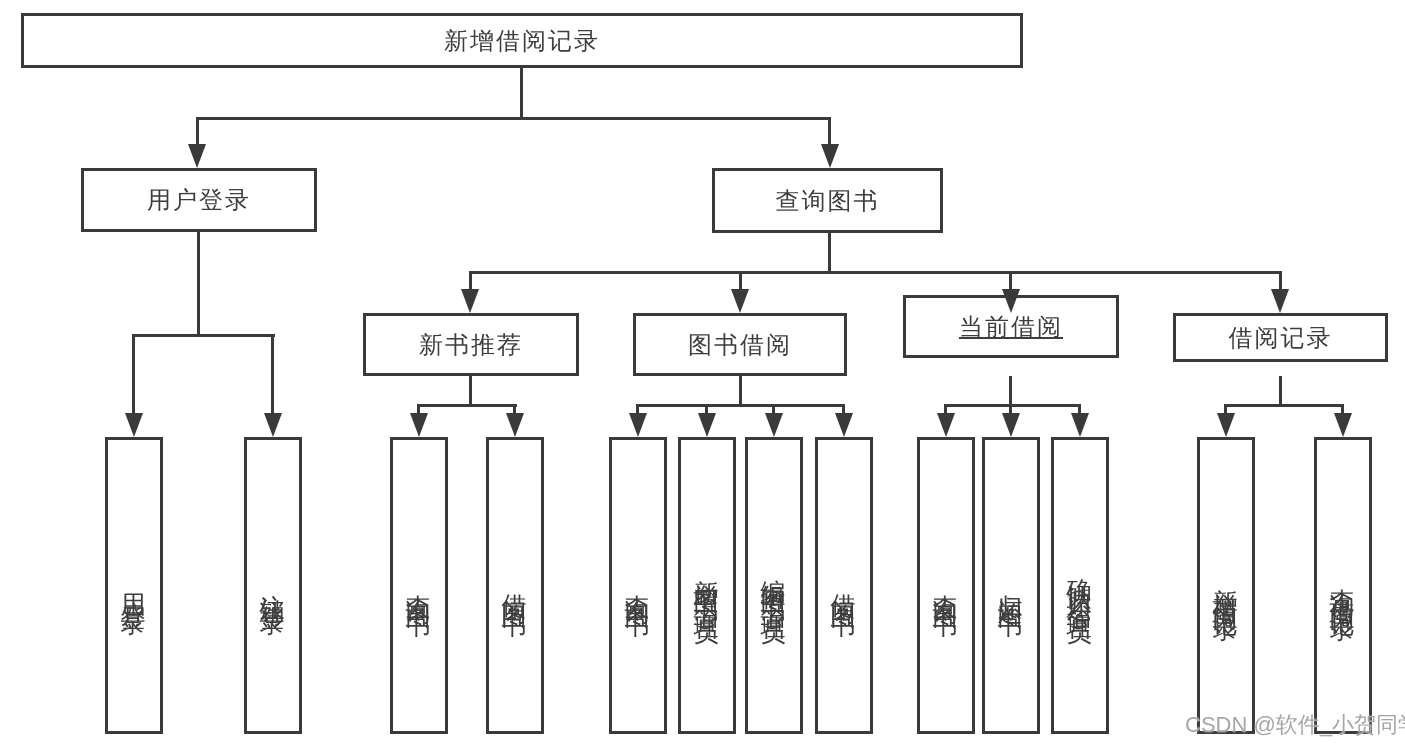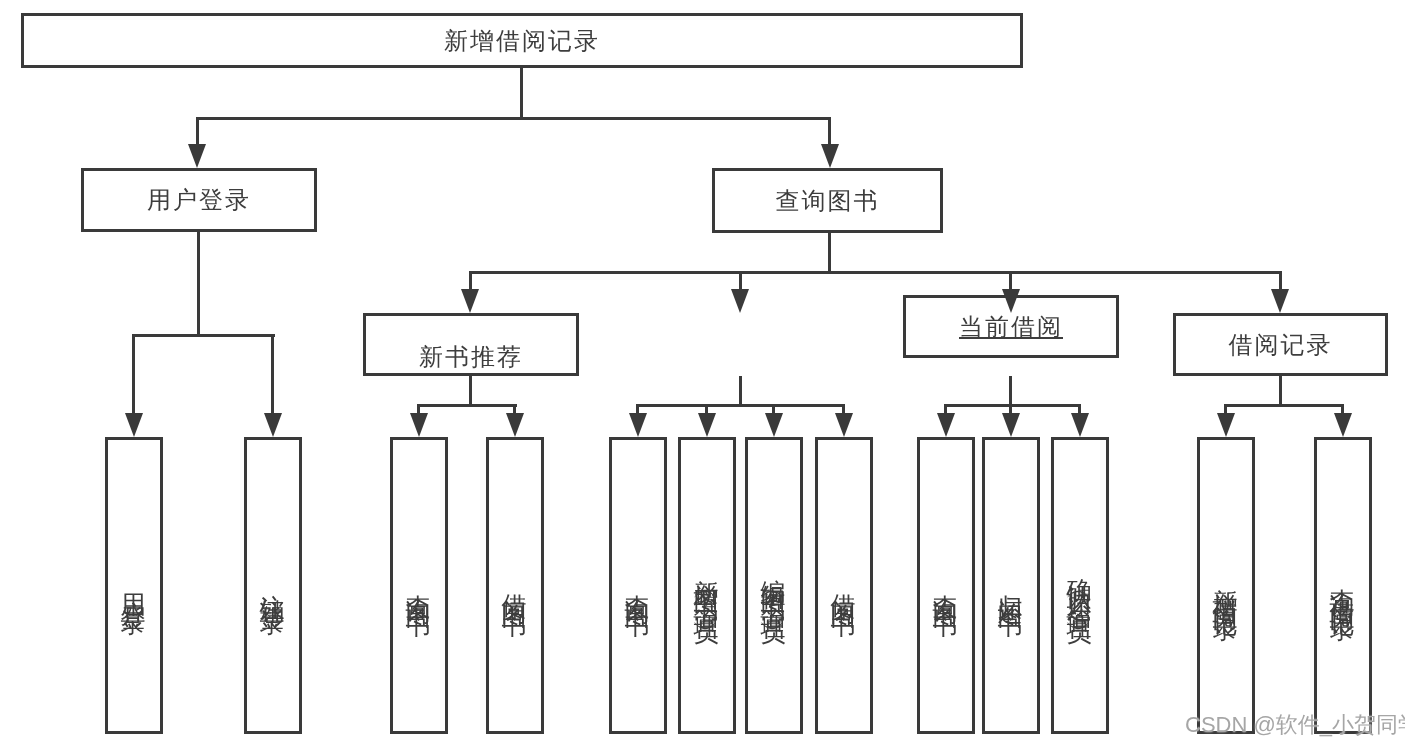--- a/index.html
+++ b/index.html
@@ -25,24 +25,24 @@
     font-size:25px;letter-spacing:6px;
     white-space:nowrap;
     color:#3d3d3d;
   }
   
   #n-root{left:21px;top:13px;width:1002px;height:55px;}
   
   #n-l2-0{left:81px;top:168px;width:236px;height:64px;}
   #n-l2-1{left:712px;top:168px;width:231px;height:65px;}
   
-  #n-l3-0{left:363px;top:313px;width:216px;height:63px;align-items:flex-end;}
+  #n-l3-0{left:363px;top:313px;width:216px;height:63px;}
   #n-l3-1{left:633px;top:313px;width:214px;height:63px;}
   #n-l3-2{left:903px;top:295px;width:216px;height:63px;text-decoration:underline;}
-  #n-l3-3{left:1173px;top:313px;width:215px;height:63px;}
+  #n-l3-3{left:1173px;top:313px;width:215px;height:49px;}
   
   .leaf{top:437px;height:297px;width:58px;}
   #n-lf-0{left:105px;}  #n-lf-1{left:244px;}
   #n-lf-2{left:390px;}  #n-lf-3{left:486px;}
   #n-lf-4{left:609px;}  #n-lf-5{left:678px;}  #n-lf-6{left:745px;}  #n-lf-7{left:815px;}
   #n-lf-8{left:917px;}  #n-lf-9{left:982px;}  #n-lf-10{left:1051px;}
   #n-lf-11{left:1197px;} #n-lf-12{left:1314px;}
   
   .vline{position:absolute;width:3px;background:#3a3a3a;}
   .hline{position:absolute;height:3px;background:#3a3a3a;}
@@ -71,20 +71,23 @@
 
   <div class="nodebox" id="n-l2-0">
     <span class="hlabel">用户登录</span>
   </div>
   <div class="nodebox" id="n-l2-1">
     <span class="hlabel">查询图书</span>
   </div>
 
   <div class="nodebox" id="n-l3-0">
     <span class="hlabel">新书推荐</span>
+  </div>
+  <div class="nodebox" id="n-l3-1">
+    <span class="hlabel">图书借阅</span>
   </div>
   <div class="nodebox" id="n-l3-2">
     <span class="hlabel">当前借阅</span>
   </div>
   <div class="nodebox" id="n-l3-3">
     <span class="hlabel">借阅记录</span>
   </div>
 
   <div class="nodebox leaf" id="n-lf-0">
     <span class="vlabel">用户登录</span>

